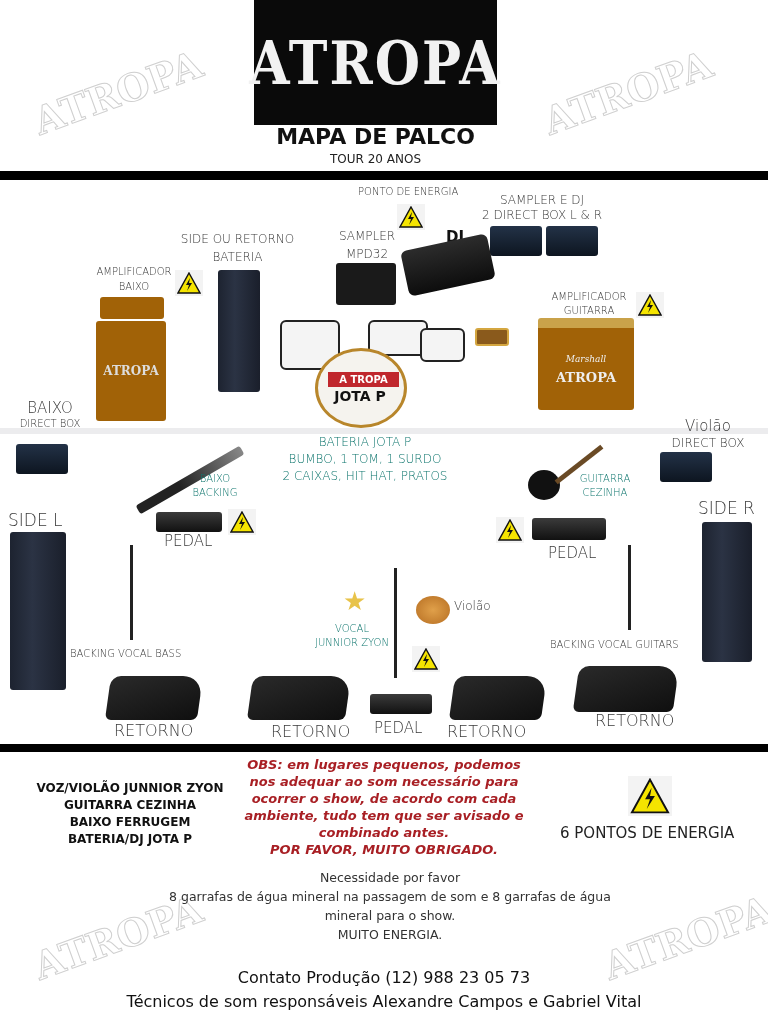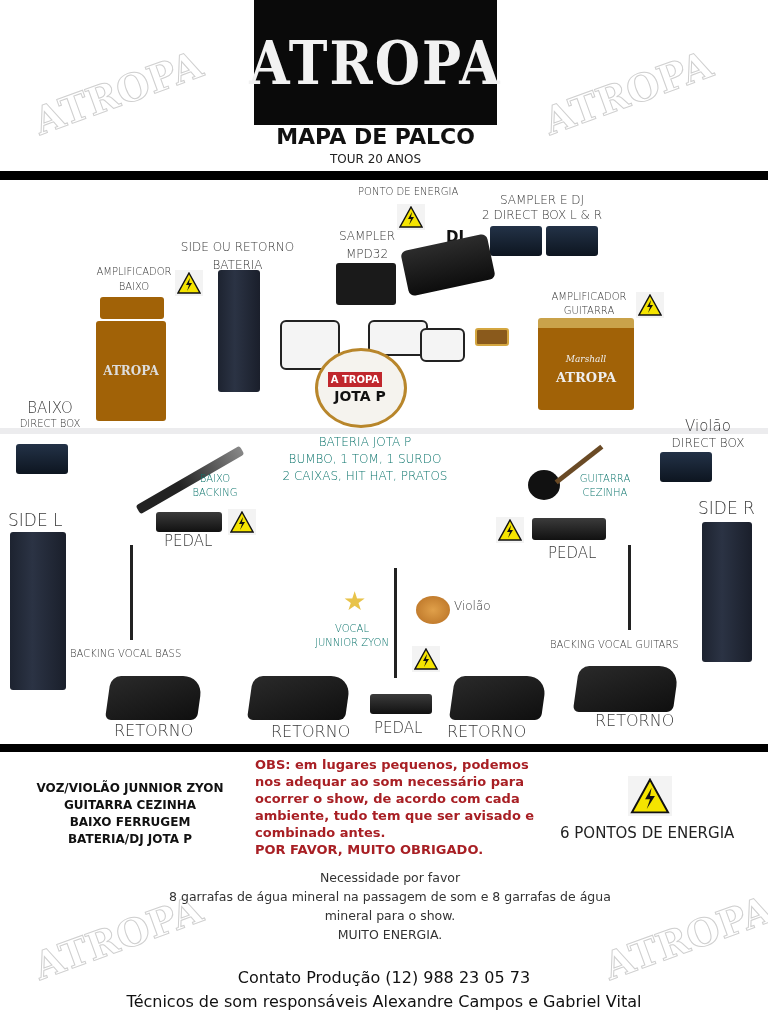--- a/index.html
+++ b/index.html
@@ -31,21 +31,21 @@
     .pedal { background: linear-gradient(180deg,#3b3b3b,#111); border-radius: 3px; }
     .amp { background: #a16207; border-radius: 3px; }
 
     .red { color: #0f766e; }
     .lbl-sm { font-size: 10px; }
     .lbl-md { font-size: 12px; }
     .lbl-lg { font-size: 15px; }
 
     
     #members { left: 20px; top: 780px; width: 220px; text-align: center; font-weight: bold; font-size: 12px; color: #111; line-height: 17px; }
-    #obs { left: 255px; top: 756px; width: 280px; font-weight: bold; font-size: 13px; color: #a81f24; line-height: 17px; }
+    #obs { left: 244px; top: 756px; width: 280px; text-align: center; font-weight: bold; font-size: 13px; color: #a81f24; line-height: 17px; font-style: italic; }
     #energy-total { left: 560px; top: 824px; font-size: 15px; color: #222; }
     #needs { left: 150px; top: 868px; width: 480px; text-align: center; font-size: 12.5px; color: #333; line-height: 19px; }
     #contact { left: 100px; top: 966px; width: 568px; text-align: center; font-size: 16px; color: #111; line-height: 24px; }
   </style>
 </head>
 <body>
 
 <div class="abs watermark" style="left:30px;top:70px;">ATROPA</div>
 <div class="abs watermark" style="left:540px;top:70px;">ATROPA</div>
 <div class="abs watermark" style="left:30px;top:915px;">ATROPA</div>
@@ -75,21 +75,21 @@
 <div class="abs dibox" style="left:546px;top:226px;width:52px;height:30px;"></div>
 
 <div class="abs txt lbl-md center" style="left:332px;top:227px;width:70px;line-height:18px;">
   <div>SAMPLER</div>
   <div>MPD32</div>
 </div>
 <div class="abs" style="left:336px;top:263px;width:60px;height:42px;background:#1a1a1a;border-radius:3px;"></div>
 <div class="abs" style="left:446px;top:228px;font-weight:bold;font-size:15px;color:#111;">DJ</div>
 <div class="abs" style="left:404px;top:242px;width:88px;height:46px;background:linear-gradient(180deg,#2c2c2c,#0d0d0d);border-radius:6px;transform:rotate(-12deg);"></div>
 
-<div class="abs txt lbl-md center" style="left:170px;top:238px;width:135px;line-height:18px;">
+<div class="abs txt lbl-md center" style="left:170px;top:230px;width:135px;line-height:18px;">
   <div>SIDE OU RETORNO</div>
   <div>BATERIA</div>
 </div>
 <div class="abs speaker-tall" style="left:218px;top:270px;width:42px;height:122px;"></div>
 
 <div class="abs txt lbl-sm center" style="left:88px;top:264px;width:92px;line-height:15px;">
   <div>AMPLIFICADOR</div>
   <div>BAIXO</div>
 </div>
 <div class="abs warn" style="left:175px;top:270px;">
@@ -102,21 +102,21 @@
 <div class="abs amp" style="left:96px;top:321px;width:70px;height:100px;display:flex;align-items:center;justify-content:center;">
   <span style="color:#ddd;font-family:'DejaVu Serif',serif;font-size:12px;font-weight:bold;">ATROPA</span>
 </div>
 
 <div class="abs" style="left:270px;top:300px;width:240px;height:128px;">
   <div class="abs" style="left:10px;top:20px;width:60px;height:50px;background:#f4f4f4;border:2px solid #222;border-radius:6px;"></div>
   <div class="abs" style="left:98px;top:20px;width:60px;height:36px;background:#f4f4f4;border:2px solid #222;border-radius:6px;"></div>
   <div class="abs" style="left:150px;top:28px;width:45px;height:34px;background:#f4f4f4;border:2px solid #222;border-radius:6px;"></div>
   <div class="abs" style="left:205px;top:28px;width:34px;height:18px;background:#8a5a1c;border:2px solid #d4a640;border-radius:3px;"></div>
   <div class="abs" style="left:45px;top:48px;width:92px;height:80px;background:#f5f3ee;border:3px solid #b8862b;border-radius:50%;"></div>
-  <div class="abs center" style="left:58px;top:72px;width:54px;height:15px;background:#c0272d;color:#fff;font-size:10px;font-weight:bold;line-height:15px;">A TROPA</div>
+  <div class="abs center" style="left:58px;top:72px;width:71px;height:15px;background:#c0272d;color:#fff;font-size:10px;font-weight:bold;line-height:15px;">A TROPA</div>
   <div class="abs center" style="left:52px;top:88px;width:76px;color:#111;font-size:14px;font-weight:bold;">JOTA P</div>
 </div>
 
 <div class="abs txt lbl-sm center" style="left:548px;top:290px;width:82px;line-height:14px;">
   <div>AMPLIFICADOR</div>
   <div>GUITARRA</div>
 </div>
 <div class="abs warn" style="left:636px;top:292px;">
   <svg viewBox="0 0 24 22">
       <polygon points="12,1 23,21 1,21" fill="#f5e400" stroke="#111" stroke-width="1.4"></polygon>

